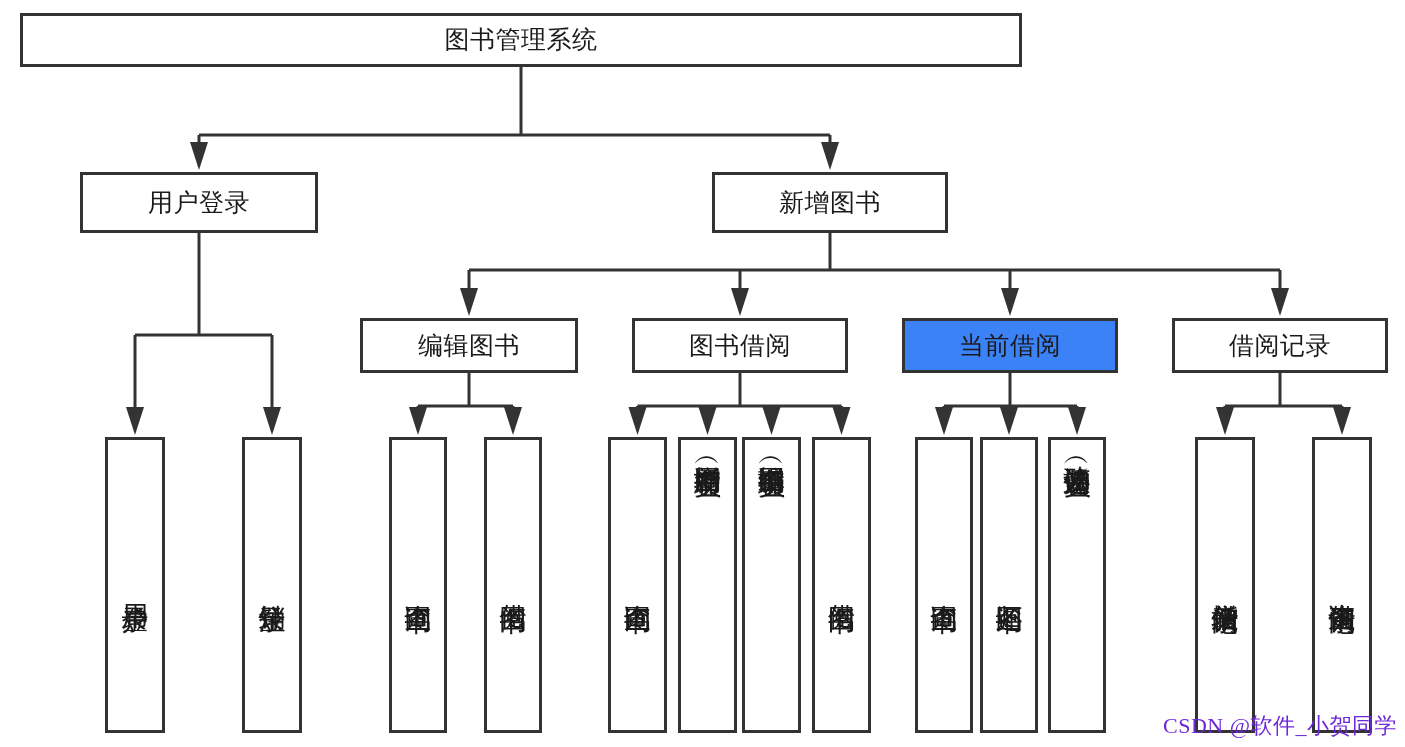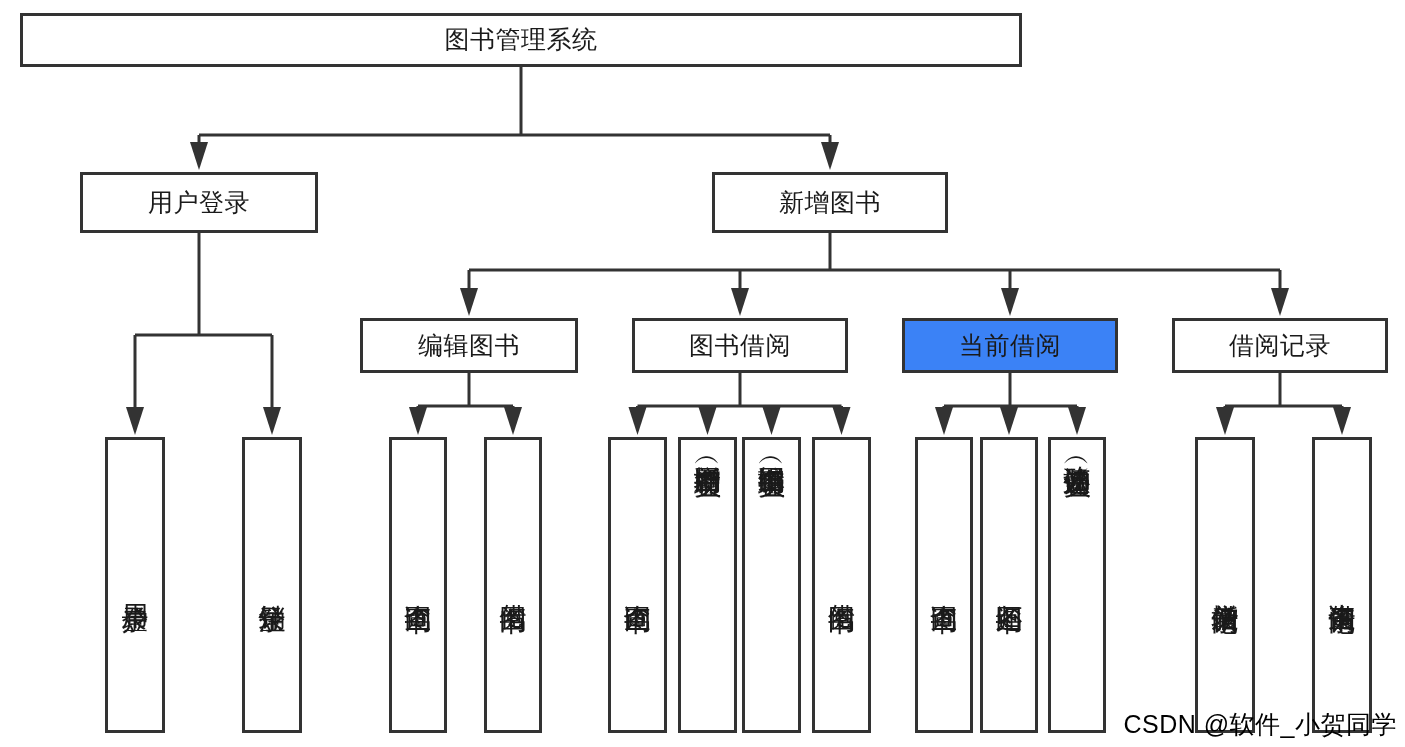--- a/index.html
+++ b/index.html
@@ -62,24 +62,25 @@
     left: 0;
     top: 0;
     width: 1405px;
     height: 747px;
     pointer-events: none;
   }
   #watermark {
     position: absolute;
     right: 8px;
     bottom: 6px;
-    font-size: 25px;
-    color: #000000;
+    font-size: 22px;
+    color: #6d28d9;
     white-space: nowrap;
     letter-spacing: 0.5px;
+    font-family: Liberation Serif, serif;
   }
 </style>
 </head>
 <body>
 
 <div id="diagram-root">
   <svg id="connectors" viewBox="0 0 1405 747">
       <line x1="521" y1="67" x2="521" y2="135" stroke="#333333" stroke-width="3"></line>
       <line x1="199" y1="135" x2="830" y2="135" stroke="#333333" stroke-width="3"></line>
       <line x1="199" y1="135" x2="199" y2="144" stroke="#333333" stroke-width="3"></line>

